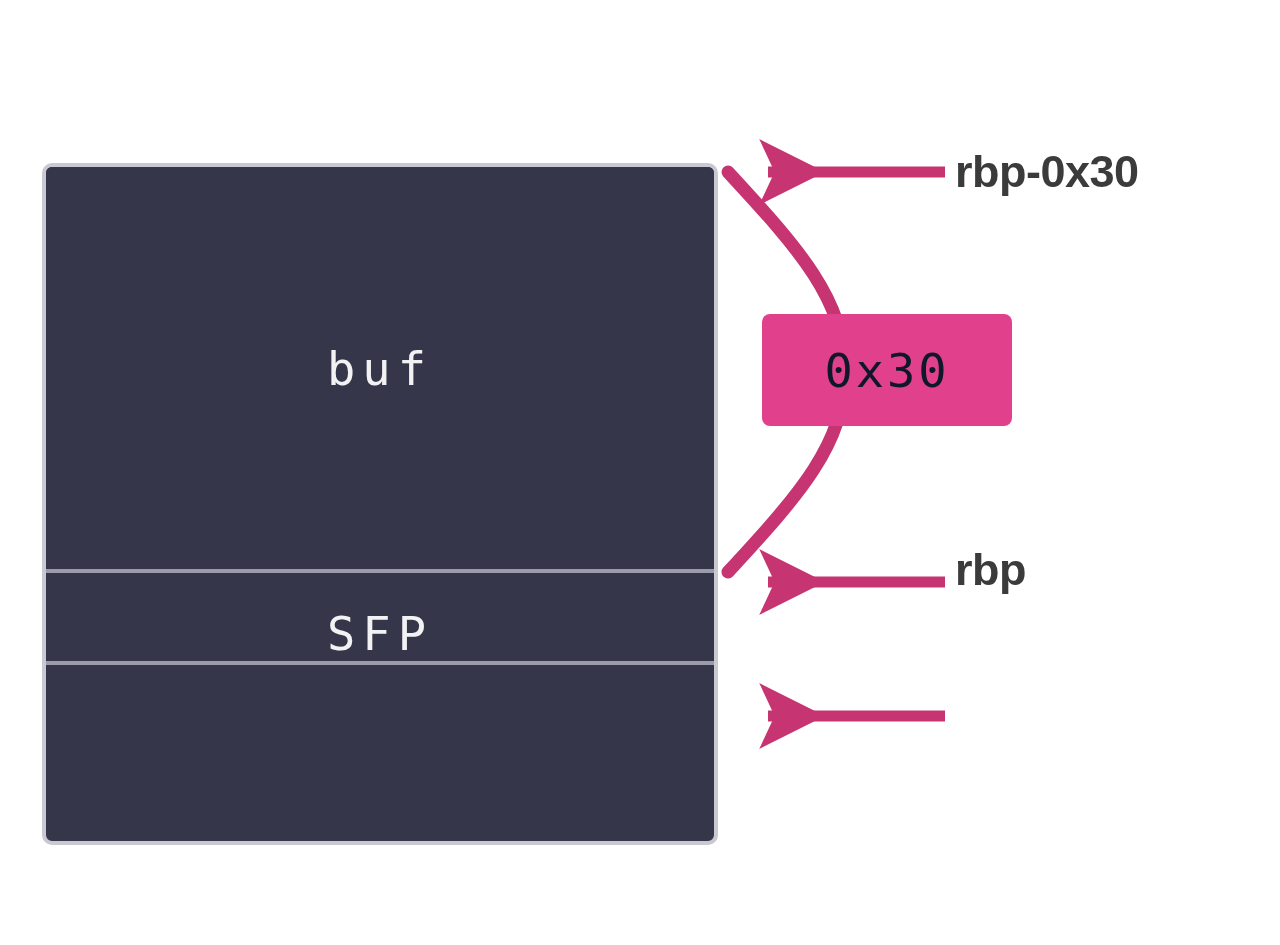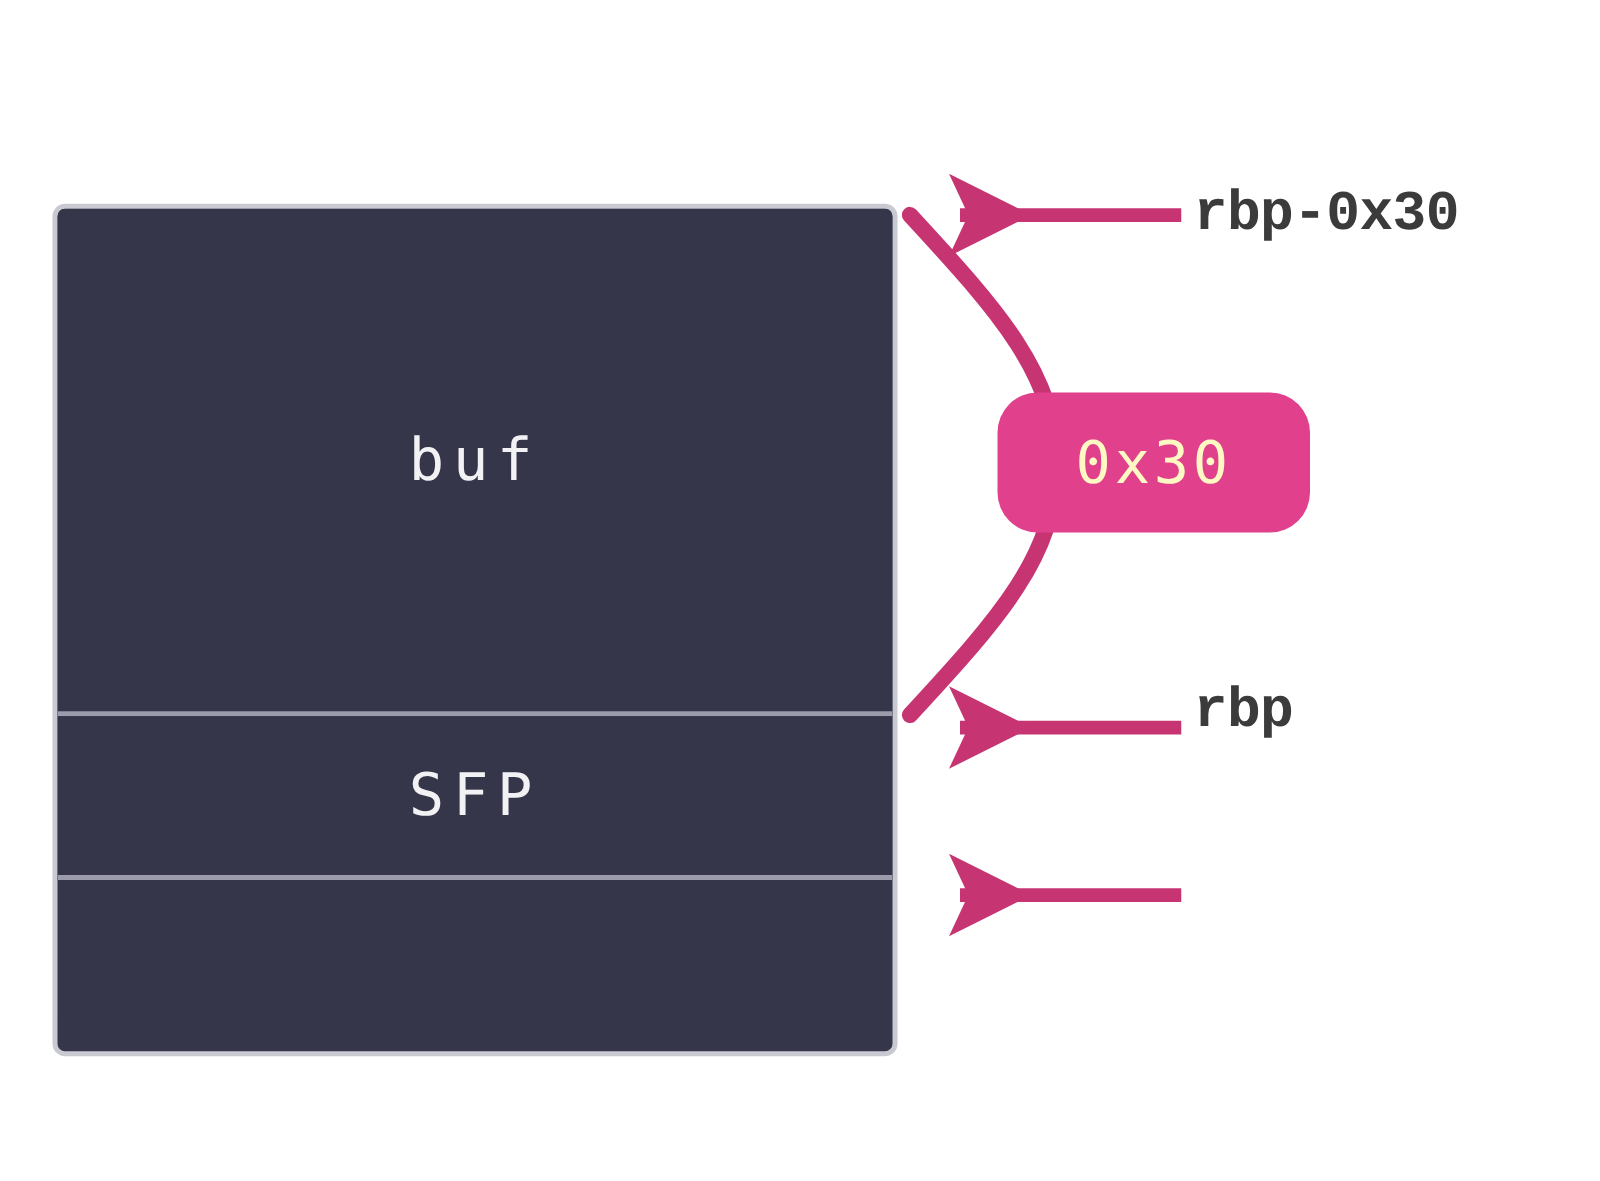--- a/index.html
+++ b/index.html
@@ -49,24 +49,25 @@
 
   .cell-buf {
     height: 406px;
     font-size: 47px;
     letter-spacing: 7px;
     border-bottom: 4px solid #9b9bac;
     text-align: right;
   }
 
   .cell-sfp {
-    height: 131px;
+    height: 92px;
     font-size: 47px;
     letter-spacing: 7px;
     border-bottom: 4px solid #9b9bac;
+    align-items: flex-end;
   }
 
   .cell-ret {
     flex: 1;
     font-size: 47px;
     letter-spacing: 5px;
     padding-bottom: 18px;
   }
 
   
@@ -75,41 +76,41 @@
     left: 0;
     top: 0;
     width: 1280px;
     height: 945px;
     pointer-events: none;
   }
 
   
   .size-badge {
     position: absolute;
-    left: 798px;
+    left: 762px;
     top: 314px;
     width: 250px;
     height: 112px;
-    border-radius: 32px;
+    border-radius: 8px;
     background: #e0408c;
     display: flex;
     align-items: center;
     justify-content: center;
-    color: #fef9c3;
+    color: #0f172a;
     font-family: "DejaVu Sans Mono", "Liberation Mono", monospace;
     font-size: 47px;
     letter-spacing: 3px;
   }
 
   
   .ptr-label {
     position: absolute;
     left: 955px;
     color: #3b3b3b;
-    font-family: Liberation Mono, monospace;
+    font-family: Liberation Sans, sans-serif;
     font-weight: bold;
     font-size: 45px;
     letter-spacing: -0.5px;
     white-space: nowrap;
   }
   .ptr-label-0 { top: 146px; }
   .ptr-label-1 { top: 544px; }
   .ptr-label-2 { top: 693px; }
 </style>
 </head>

